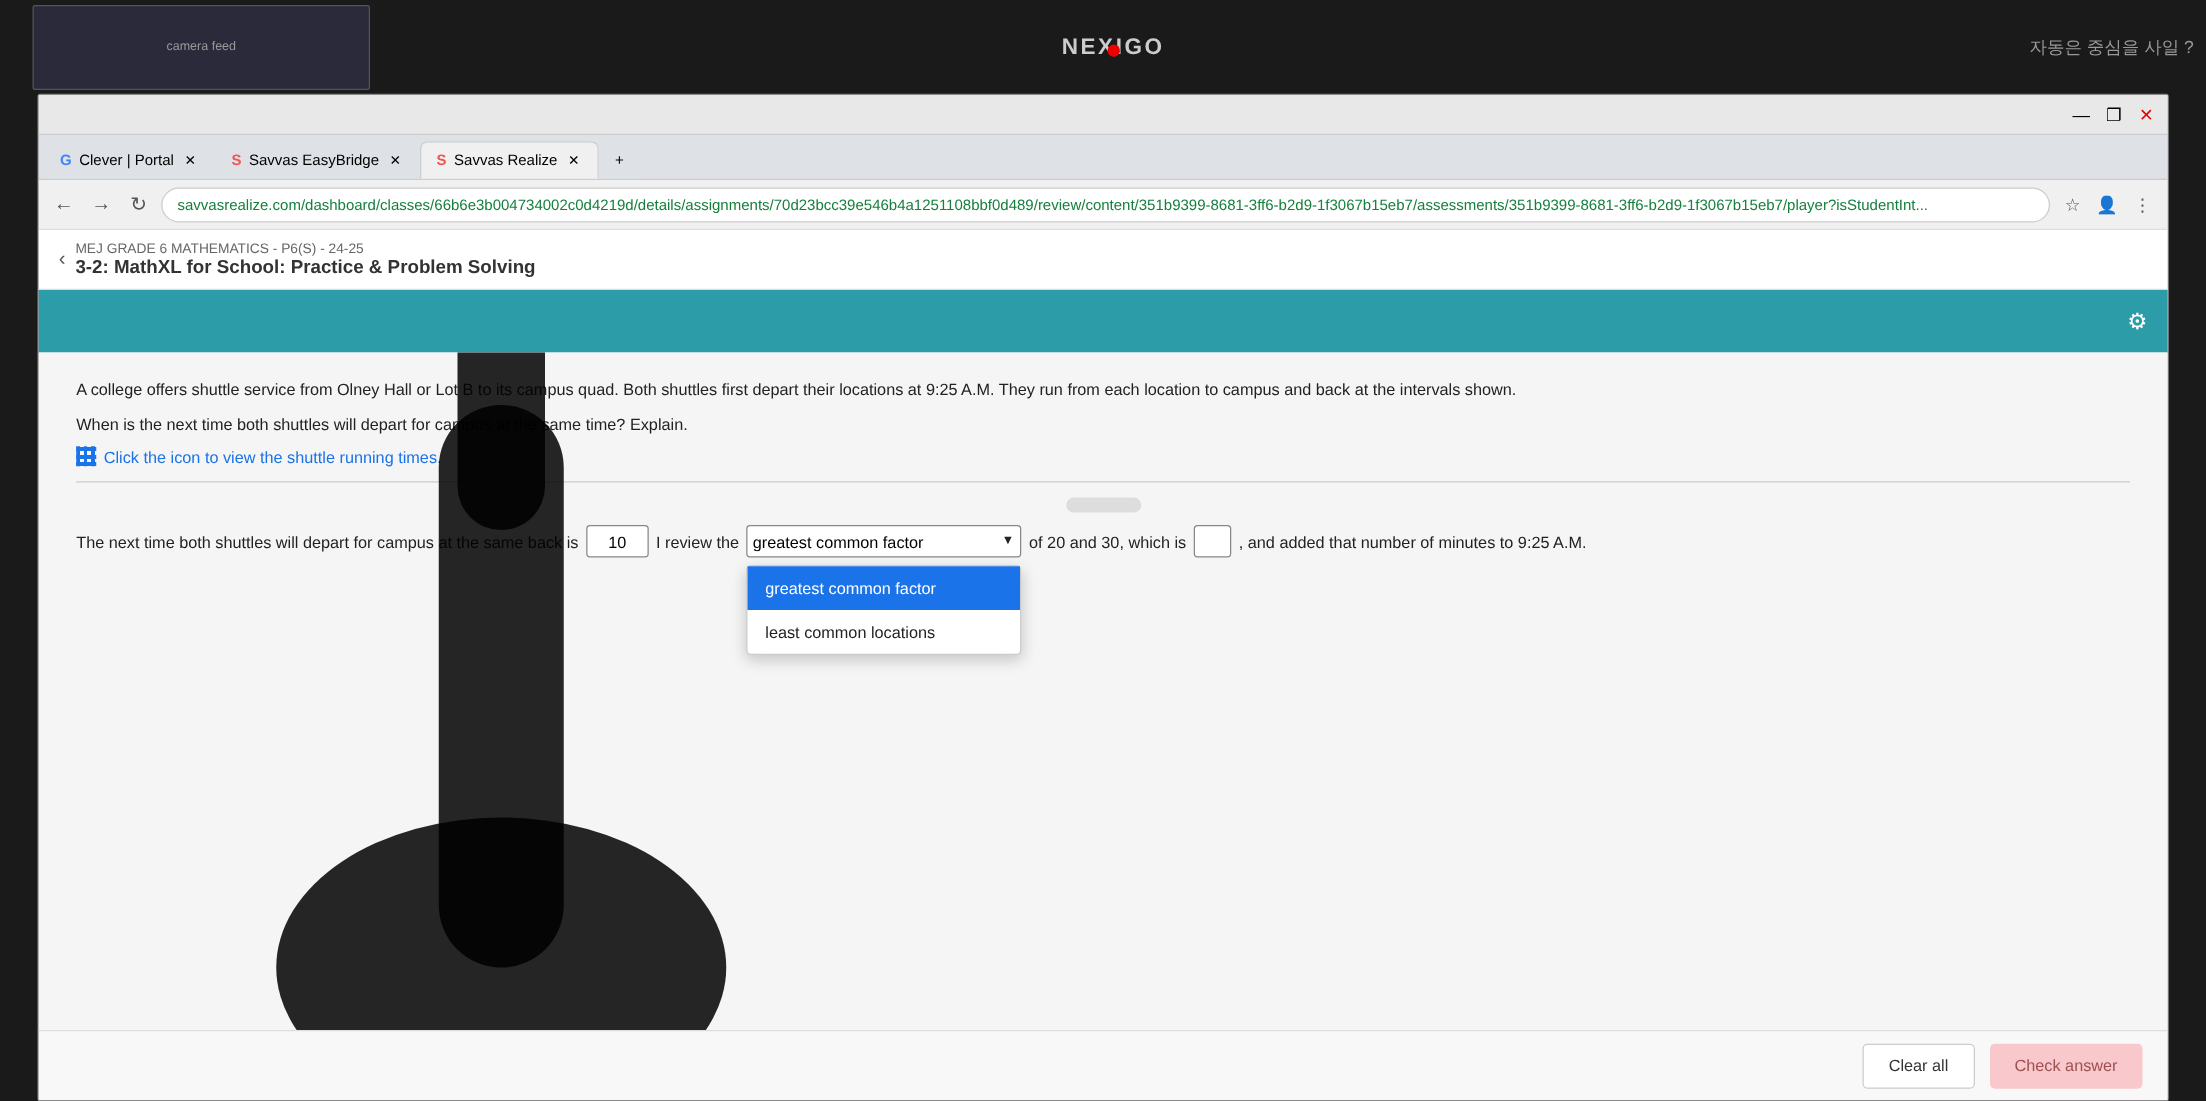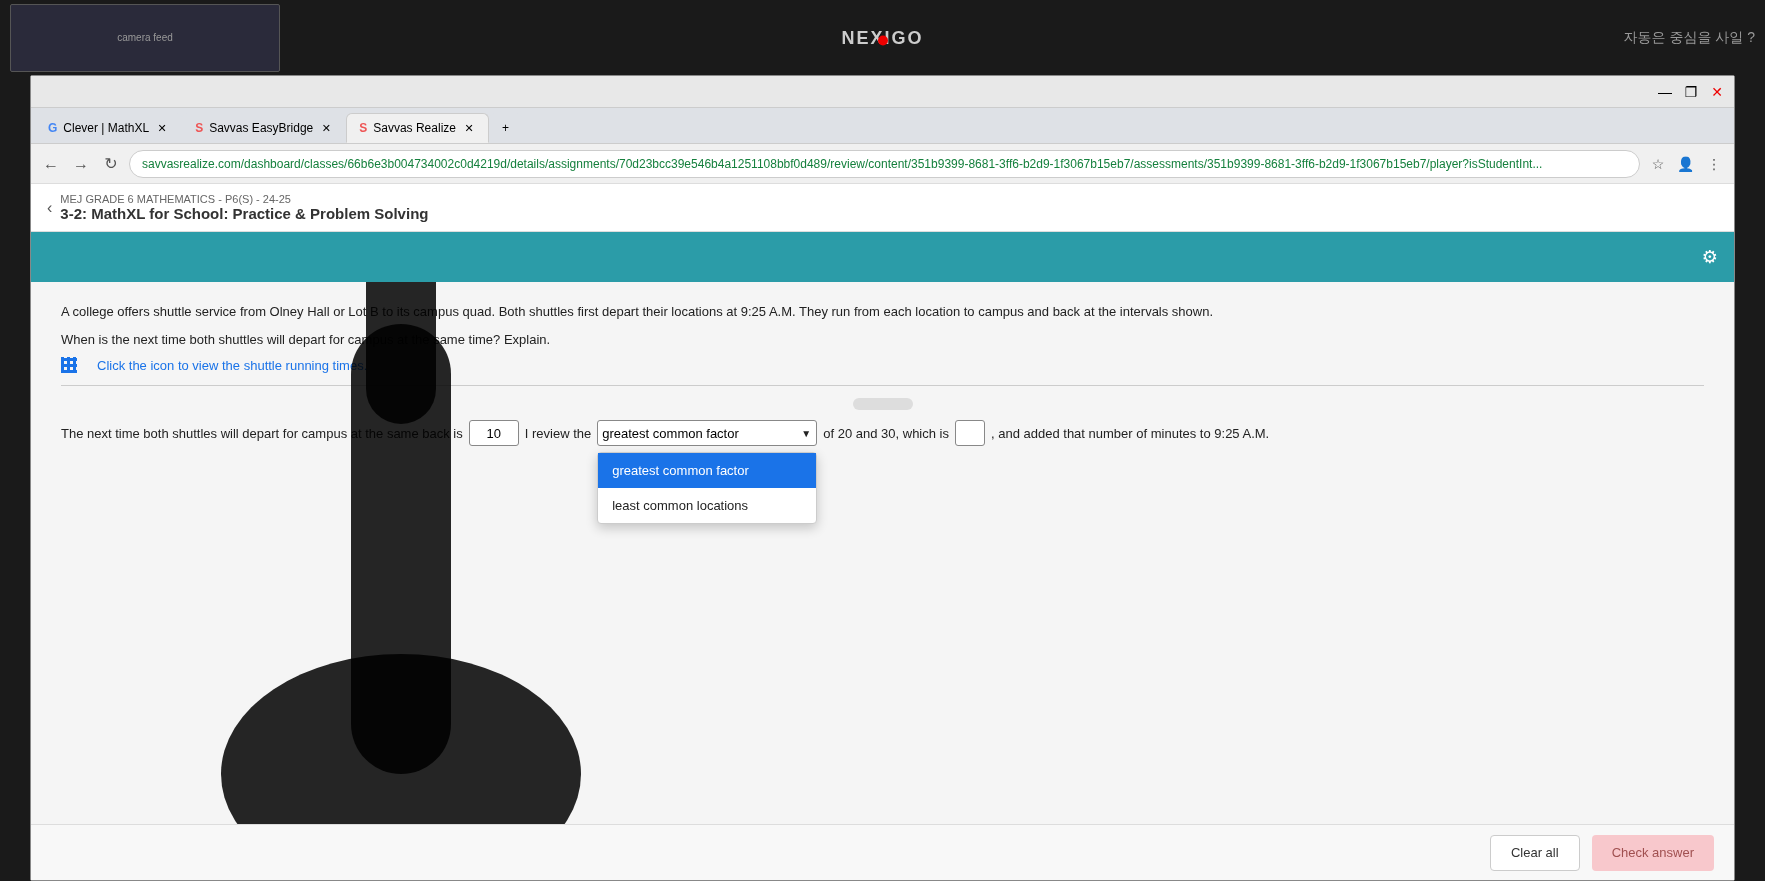--- a/index.html
+++ b/index.html
@@ -343,21 +343,21 @@
       width: 700px;
       height: 700px;
       pointer-events: none;
       z-index: 50;
       overflow: hidden;
     }
 
     
     .camera-top {
       position: absolute;
-      top: 0; left: 0; right: 0;
+      top: 0; left: 16px; right: 0;
       height: 75px;
       display: flex;
       align-items: center;
       justify-content: space-between;
       padding: 0 10px;
     }
     .camera-feed {
       width: 270px; height: 68px;
       background: #2a2a3a;
       border: 1px solid #555;
@@ -415,21 +415,21 @@
       <span>❐</span>
     </button>
     <button class="title-bar-btn" style="color:#e00;">
       <span>✕</span>
     </button>
   </div>
 
   <div class="tab-bar">
     <div class="tab">
       <span class="tab-favicon-g">G</span>
-      <span>Clever | MathXL</span>
+      <span>Clever | Portal</span>
       <button class="tab-close">✕</button>
     </div>
     <div class="tab">
       <span class="tab-favicon-s">S</span>
       <span>Savvas EasyBridge</span>
       <button class="tab-close">✕</button>
     </div>
     <div class="tab active">
       <span class="tab-favicon-s">S</span>
       <span>Savvas Realize</span>
@@ -463,21 +463,21 @@
 
   <div class="assignment-header">
     <button class="settings-btn">⚙</button>
   </div>
 
   <div class="content-area" style="position:relative;">
 
     <div class="question-text">A college offers shuttle service from Olney Hall or Lot B to its campus quad. Both shuttles first depart their locations at 9:25 A.M. They run from each location to campus and back at the intervals shown.</div>
     <div class="question-text">When is the next time both shuttles will depart for campus at the same time? Explain.</div>
 
-    <div style="display:flex;align-items:center;gap:20px;margin:8px 0;">
+    <div style="display:flex;align-items:center;gap:6px;margin:8px 0;">
       <span class="grid-icon"></span>
       <span class="icon-link">Click the icon to view the shuttle running times.</span>
     </div>
 
     <hr class="divider">
 
     <div style="display:flex;justify-content:center;margin-bottom:10px;">
       <div style="width:60px;height:12px;background:#ddd;border-radius:6px;"></div>
     </div>
 

